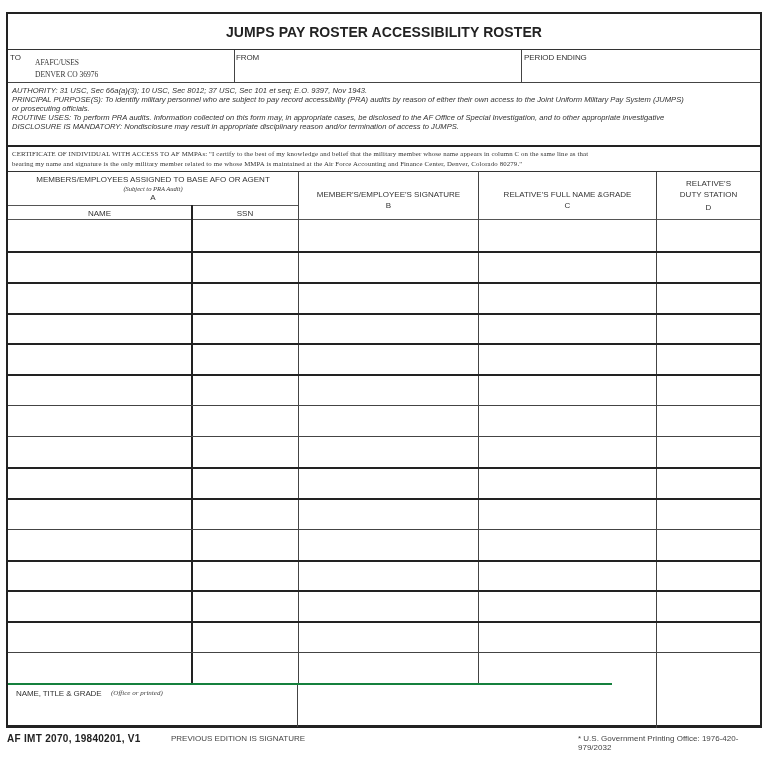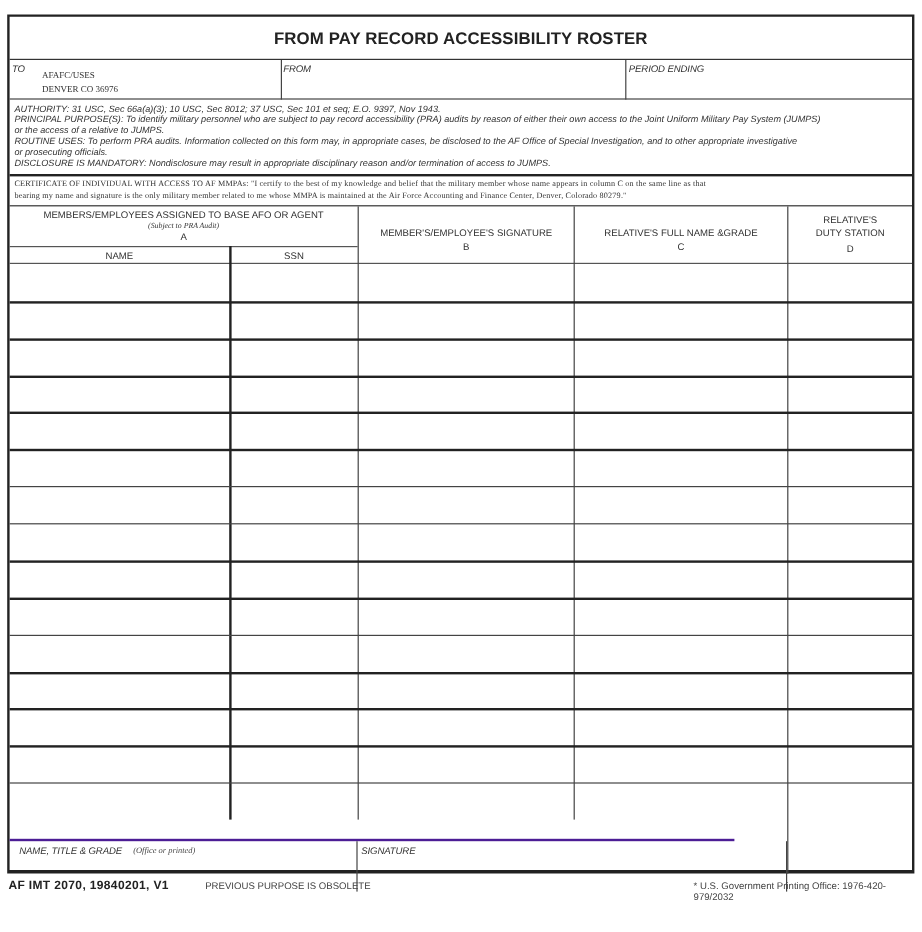--- a/index.html
+++ b/index.html
@@ -2,63 +2,62 @@
 <html><head>
 <meta charset="utf-8">
 <style>
   html, body { margin:0; padding:0; background:#ffffff; }
   body { width:768px; height:777px; position:relative; overflow:hidden; color:#1a1a1a; }
   .abs { position:absolute; box-sizing:border-box; }
   .serif { font-family:"Liberation Serif", serif; }
   .form { left:6px; top:12px; width:756px; height:716px; border:2px solid #222; border-bottom-width:3px; }
   .title { left:0; top:0; width:752px; height:36px; display:flex; align-items:center; justify-content:center;
            font-family:"Liberation Sans", sans-serif; font-weight:bold; font-size:14px; letter-spacing:0.1px; color:#222; border-bottom:1.5px solid #333; }
-  .lbl { font-family:"Liberation Sans", sans-serif; font-size:8px; color:#333; text-transform:uppercase; letter-spacing:-0.1px;font-style:italic; }
+  .lbl { font-family:"Liberation Sans", sans-serif; font-size:8px; color:#333; text-transform:uppercase; letter-spacing:-0.1px; }
   .hdr-cell { border-right:1px solid #444; }
   .to-val { font-family:"Liberation Serif", serif; font-size:7.5px; color:#333; line-height:12px; }
   .authority { font-family:Liberation Sans, sans-serif; font-style:italic; font-size:7.6px; line-height:9.1px; color:#333; padding:3px 4px 0 4px; }
   .cert { font-family:"Liberation Serif", serif; font-size:6.8px; line-height:9.6px; color:#333; padding:2px 4px 0 4px; letter-spacing:0.15px; }
   .colhead { font-family:"Liberation Sans", sans-serif; font-size:8px; color:#333; text-align:center; text-transform:uppercase; line-height:11px; }
   .colhead .sub { font-family:"Liberation Serif", serif; font-style:italic; font-size:6.5px; text-transform:none; line-height:8px; display:block; }
   .vline { width:0; border-left:1px solid #444; }
   .vline.thick { border-left:2px solid #222; }
   .cell { cursor:text; }
   .footer-left { font-family:"Liberation Sans", sans-serif; font-weight:bold; font-size:10px; color:#222; letter-spacing:0.3px; }
   .footer-mid { font-family:"Liberation Sans", sans-serif; font-size:8px; color:#444; }
   .footer-right { font-family:"Liberation Sans", sans-serif; font-size:8px; color:#444; }
 </style>
 </head>
 <body>
 
 <div class="abs form">
 
-  <div class="abs title">FROM PAY RECORD ACCESSIBILITY ROSTER</div>
+  <div class="abs title">JUMPS PAY ROSTER ACCESSIBILITY ROSTER</div>
 
   <div class="abs" style="left:0; top:36px; width:752px; height:33px; border-bottom:1px solid #444;">
     <div class="abs hdr-cell cell" style="left:0; top:0; width:227px; height:33px;">
       <span class="abs lbl" style="left:2px; top:3px;">TO</span>
       <span class="abs to-val" style="left:27px; top:7px;">AFAFC/USES</span>
       <span class="abs to-val" style="left:27px; top:19px;">DENVER CO 36976</span>
     </div>
     <div class="abs hdr-cell cell" style="left:227px; top:0; width:287px; height:33px;">
       <span class="abs lbl" style="left:1px; top:3px;">FROM</span>
       <span class="abs to-val" style="left:4px; top:16px;"></span>
     </div>
     <div class="abs cell" style="left:514px; top:0; width:238px; height:33px;">
       <span class="abs lbl" style="left:2px; top:3px;">PERIOD ENDING</span>
       <span class="abs to-val" style="left:4px; top:16px;"></span>
     </div>
   </div>
 
   <div class="abs authority" style="left:0; top:69px; width:752px; height:64px; border-bottom:2px solid #222;">
     <div>AUTHORITY: 31 USC, Sec 66a(a)(3); 10 USC, Sec 8012; 37 USC, Sec 101 et seq; E.O. 9397, Nov 1943.</div>
     <div>PRINCIPAL PURPOSE(S): To identify military personnel who are subject to pay record accessibility (PRA) audits by reason of either their own access to the Joint Uniform Military Pay System (JUMPS)</div>
-    <div>or the access of a relative to JUMPS.</div>
+    <div>or prosecuting officials.</div>
     <div>ROUTINE USES: To perform PRA audits. Information collected on this form may, in appropriate cases, be disclosed to the AF Office of Special Investigation, and to other appropriate investigative</div>
-    <div>or prosecuting officials.</div>
     <div>DISCLOSURE IS MANDATORY: Nondisclosure may result in appropriate disciplinary reason and/or termination of access to JUMPS.</div>
   </div>
 
   <div class="abs cert" style="left:0; top:133px; width:752px; height:25px; border-bottom:1.5px solid #333;">
     <div style="white-space:nowrap;">CERTIFICATE OF INDIVIDUAL WITH ACCESS TO AF MMPAs: "I certify to the best of my knowledge and belief that the military member whose name appears in column C on the same line as that</div>
     <div style="white-space:nowrap;">bearing my name and signature is the only military member related to me whose MMPA is maintained at the Air Force Accounting and Finance Center, Denver, Colorado 80279."</div>
   </div>
 
   <div class="abs" style="left:0; top:158px; width:752px; height:48px; border-bottom:1px solid #555;">
 
@@ -194,26 +193,23 @@
       </div>
       <div class="abs" style="left: 0px; top: 432.133px; width: 752px; height: 30.8667px; border-top: 1px solid rgb(68, 68, 68);">
         <div class="abs cell serif" style="left: 0px; top: 0px; width: 183px; height: 100%; font-size: 10px; padding: 8px 4px;"></div>
         <div class="abs cell serif" style="left: 184px; top: 0px; width: 106px; height: 100%; font-size: 10px; padding: 8px 4px;"></div>
         <div class="abs cell serif" style="left: 291px; top: 0px; width: 179px; height: 100%; font-size: 10px; padding: 8px 4px;"></div>
         <div class="abs cell serif" style="left: 471px; top: 0px; width: 177px; height: 100%; font-size: 10px; padding: 8px 4px;"></div>
         <div class="abs cell serif" style="left: 649px; top: 0px; width: 103px; height: 100%; font-size: 10px; padding: 8px 4px;"></div>
       </div>
     </div>
 
-  <div class="abs" style="left:0; top:669px; width:604px; height:44px; border-top:2px solid #4c1d95;margin-top:16px;">
+  <div class="abs" style="left:0; top:669px; width:604px; height:44px; border-top:2px solid #15803d;">
     <div class="abs cell" style="left:0; top:0; width:290px; height:42px; border-right:1px solid #444;">
       <span class="abs lbl" style="left:8px; top:4px;">NAME, TITLE &amp; GRADE</span>
       <span class="abs serif" style="left:103px; top:4px; font-style:italic; font-size:7px; color:#444;">(Office or printed)</span>
     </div>
-    <div class="abs cell" style="left:290px; top:0; width:358px; height:42px; border-right:1px solid #444;">
-      <span class="abs lbl" style="left:3px; top:4px;">SIGNATURE</span>
-    </div>
   </div>
 </div>
 
 <div class="abs footer-left" style="left:7px; top:733px;">AF IMT 2070, 19840201, V1</div>
-<div class="abs footer-mid" style="left:171px; top:734px;">PREVIOUS PURPOSE IS OBSOLETE</div>
+<div class="abs footer-mid" style="left:171px; top:734px;">PREVIOUS EDITION IS SIGNATURE</div>
 <div class="abs footer-right" style="left:578px; top:734px;">* U.S. Government Printing Office: 1976-420-979/2032</div>
 
 </body></html>

